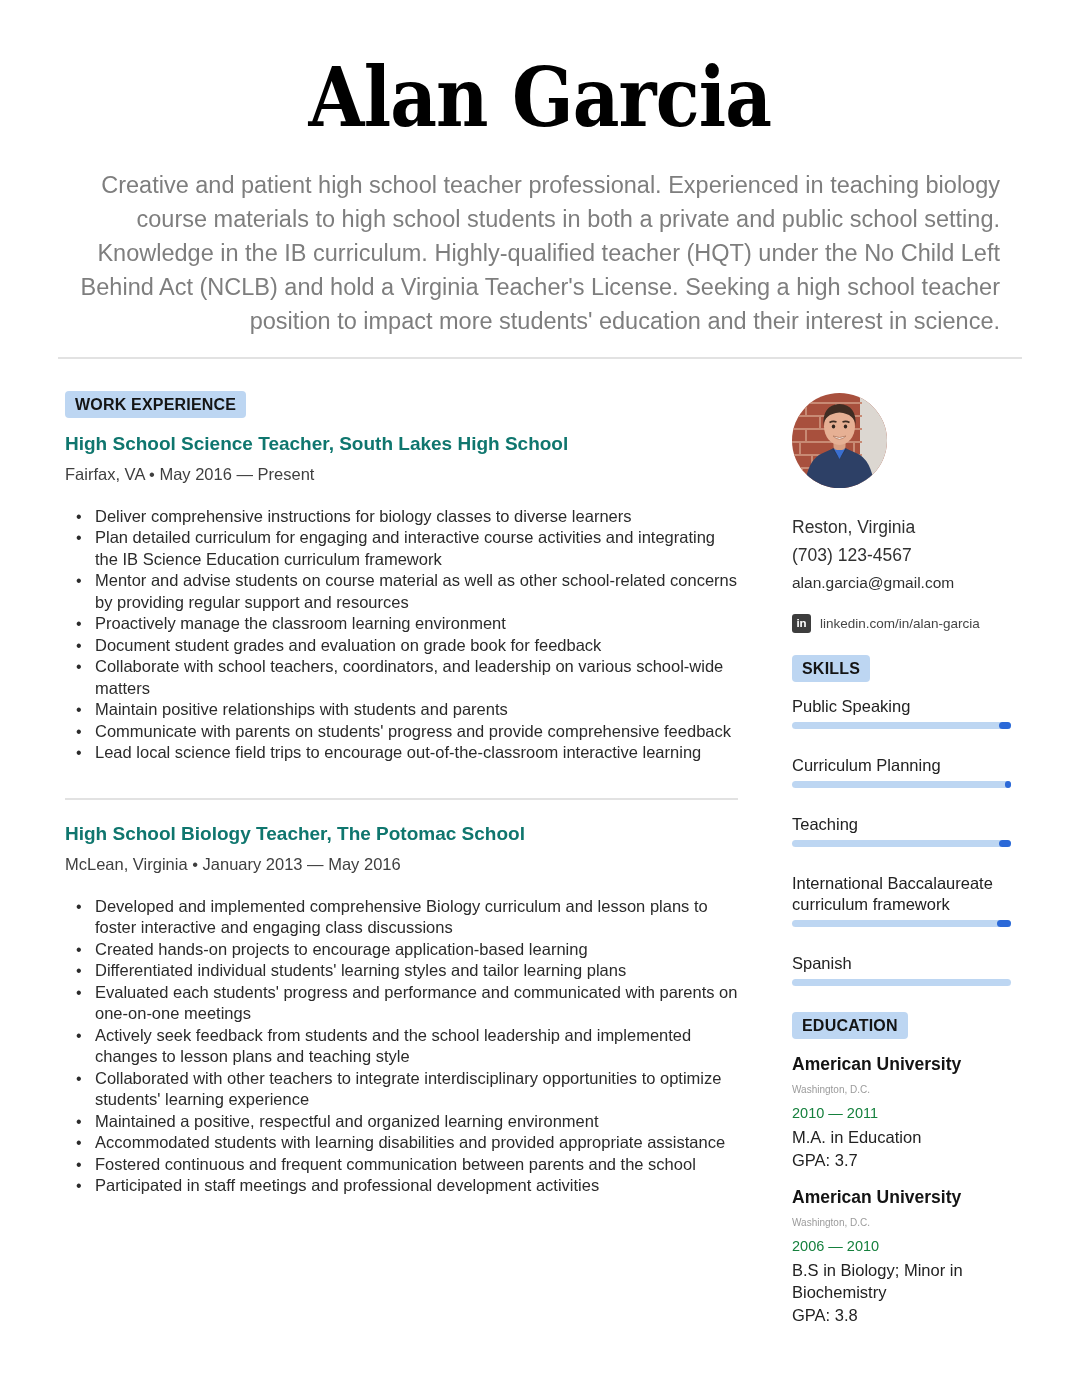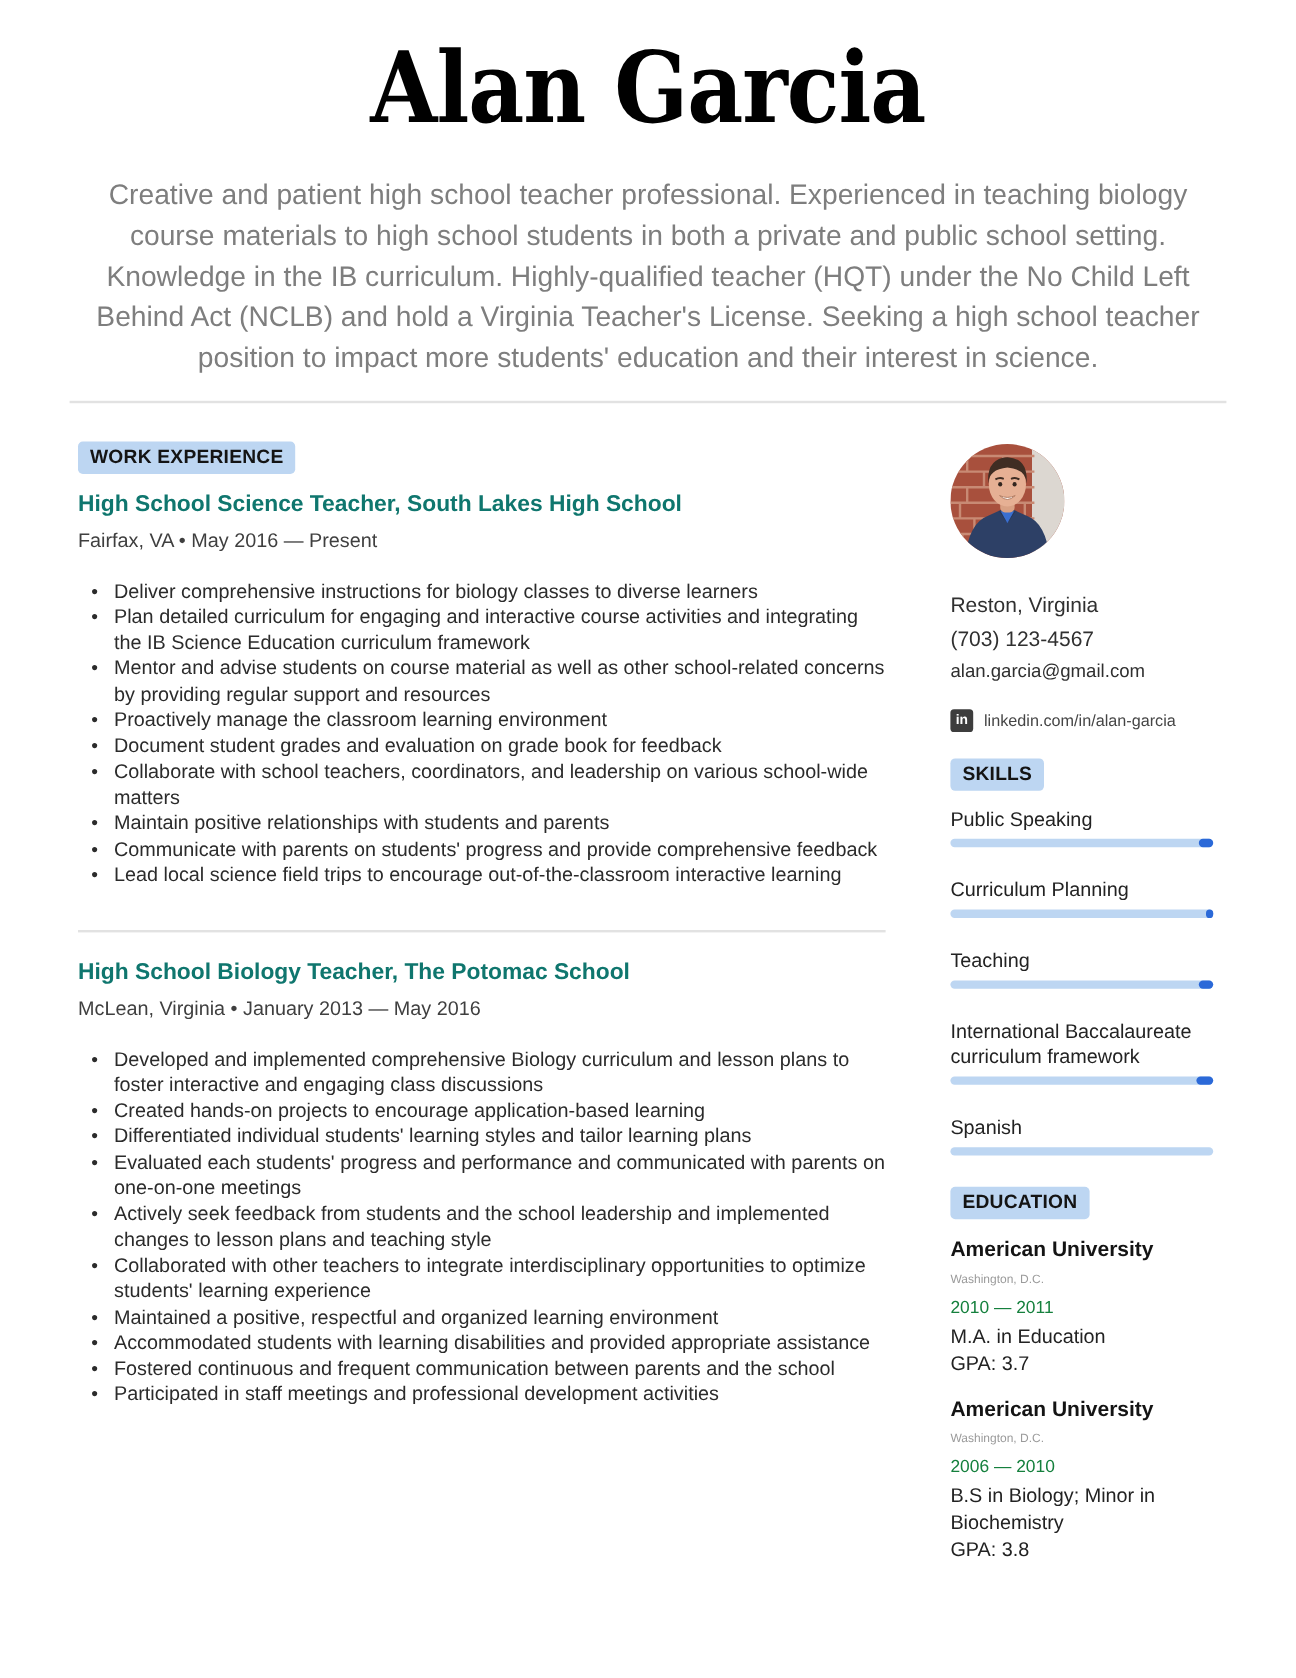--- a/index.html
+++ b/index.html
@@ -7,40 +7,40 @@
   .page {
     position:relative;
     width:1080px; height:1398px;
     margin:0 auto;
     background:#ffffff;
     font-family:"Liberation Sans", sans-serif;
     color:#2d2d2d;
     overflow:hidden;
   }
   
-  .header { text-align:center; padding-top:29px; }
+  .header { text-align:center; padding-top:52px; }
   .name {
     font-family:"DejaVu Serif", serif;
     font-weight:700;
     font-size:82px;
     line-height:1.12;
     color:#000000;
     display:inline-block;
     transform:scaleX(0.88);
     transform-origin:50% 50%;
     letter-spacing:-1px;
     white-space:nowrap;
   }
   .summary {
     width:920px;
     margin:24px auto 16px;
     font-size:23.5px;
     line-height:34px;
     color:#7e7e7e;
-    text-align:center;
+    text-align:right;
   }
   .rule-top {
     border:none; border-top:2px solid #e2e2e2;
     margin:19px 58px 0;
   }
   
   .columns { display:flex; padding:32px 69px 0 65px; }
   .col-left { width:673px; margin-right:54px; flex:none; }
   .col-right { width:219px; flex:none; }
 

